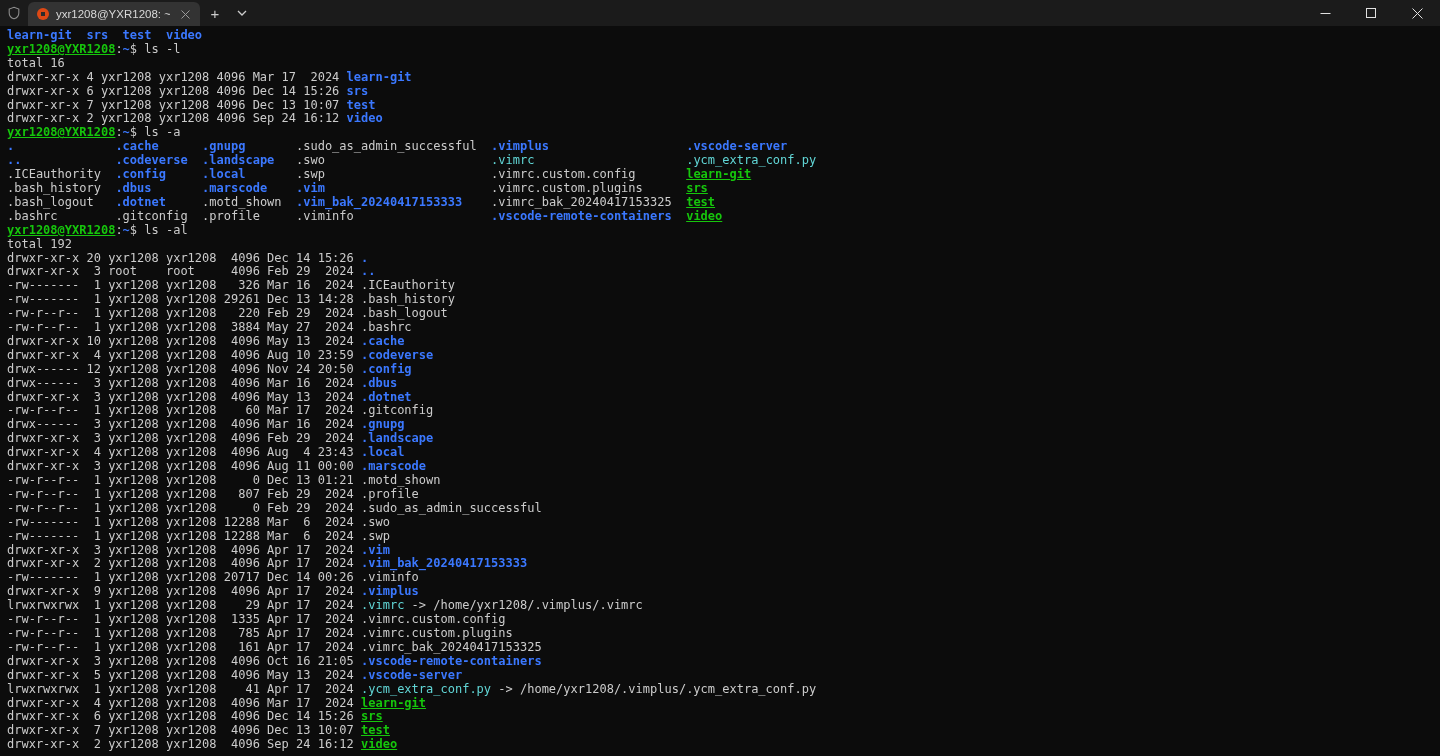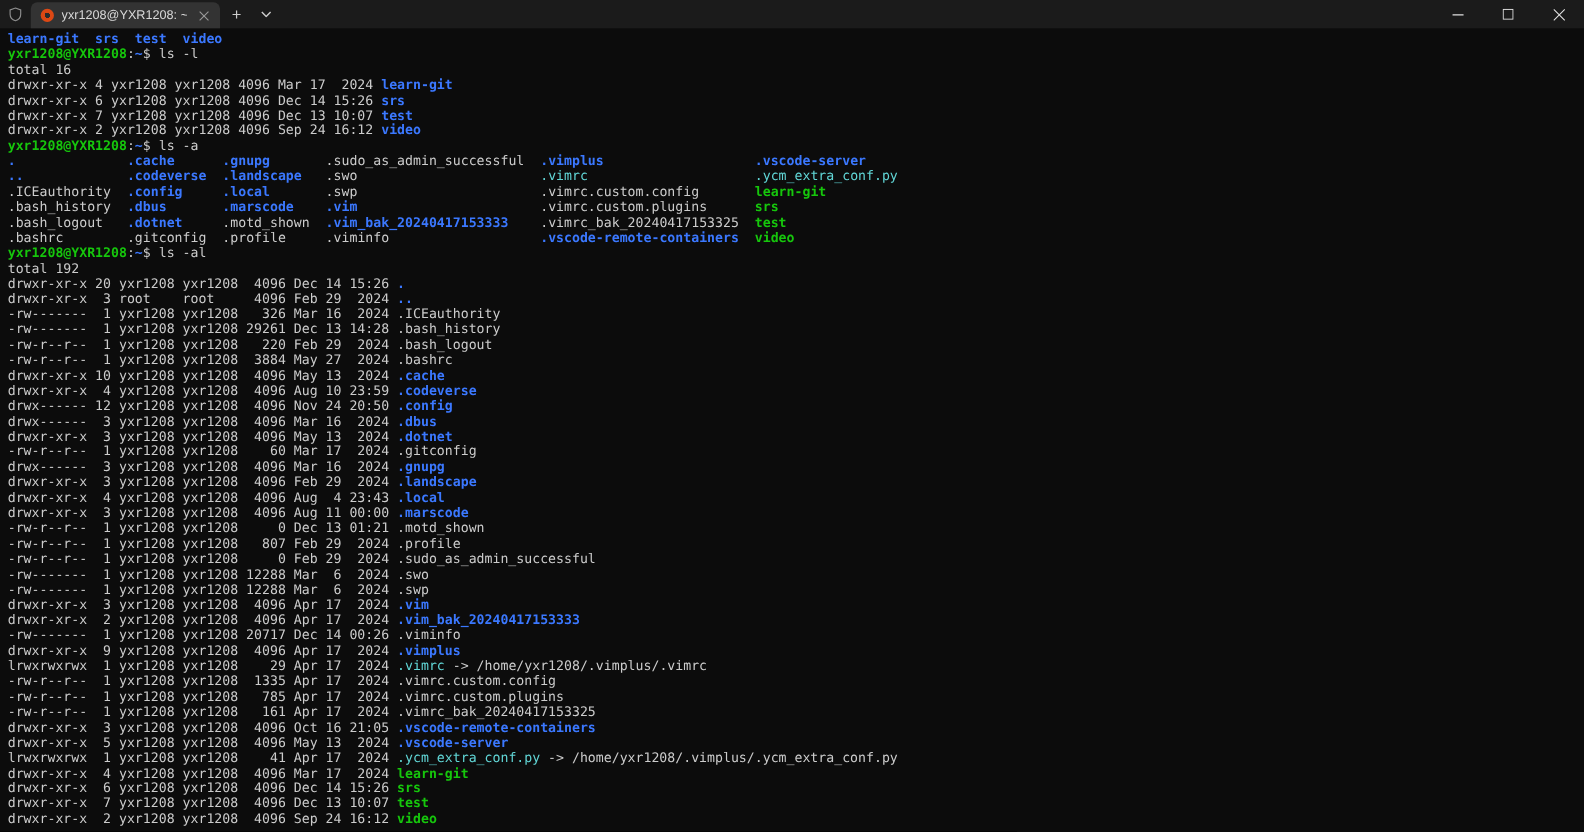--- a/index.html
+++ b/index.html
@@ -48,21 +48,21 @@
   .terminal {
     flex:1;
     background:var(--terminal_bg,#0c0c0c);
     padding:3px 0 0 7px;
     font:12px/13.9px "DejaVu Sans Mono","Liberation Mono",monospace;
     color:var(--foreground,#cccccc);
     white-space:pre;
     overflow:hidden;
     cursor:text;
   }
-  .c-green { color:var(--green,#16c60c); font-weight:bold; }
+  .c-green { color:var(--green,#16c60c); font-weight:bold;text-decoration:underline; }
   .c-blue  { color:var(--blue,#3b78ff);  font-weight:bold; }
   .c-cyan  { color:var(--cyan,#61d6d6);  font-weight:normal; }
 </style>
 </head>
 <body>
 
 <div class="window">
 
   <div class="titlebar">
 

